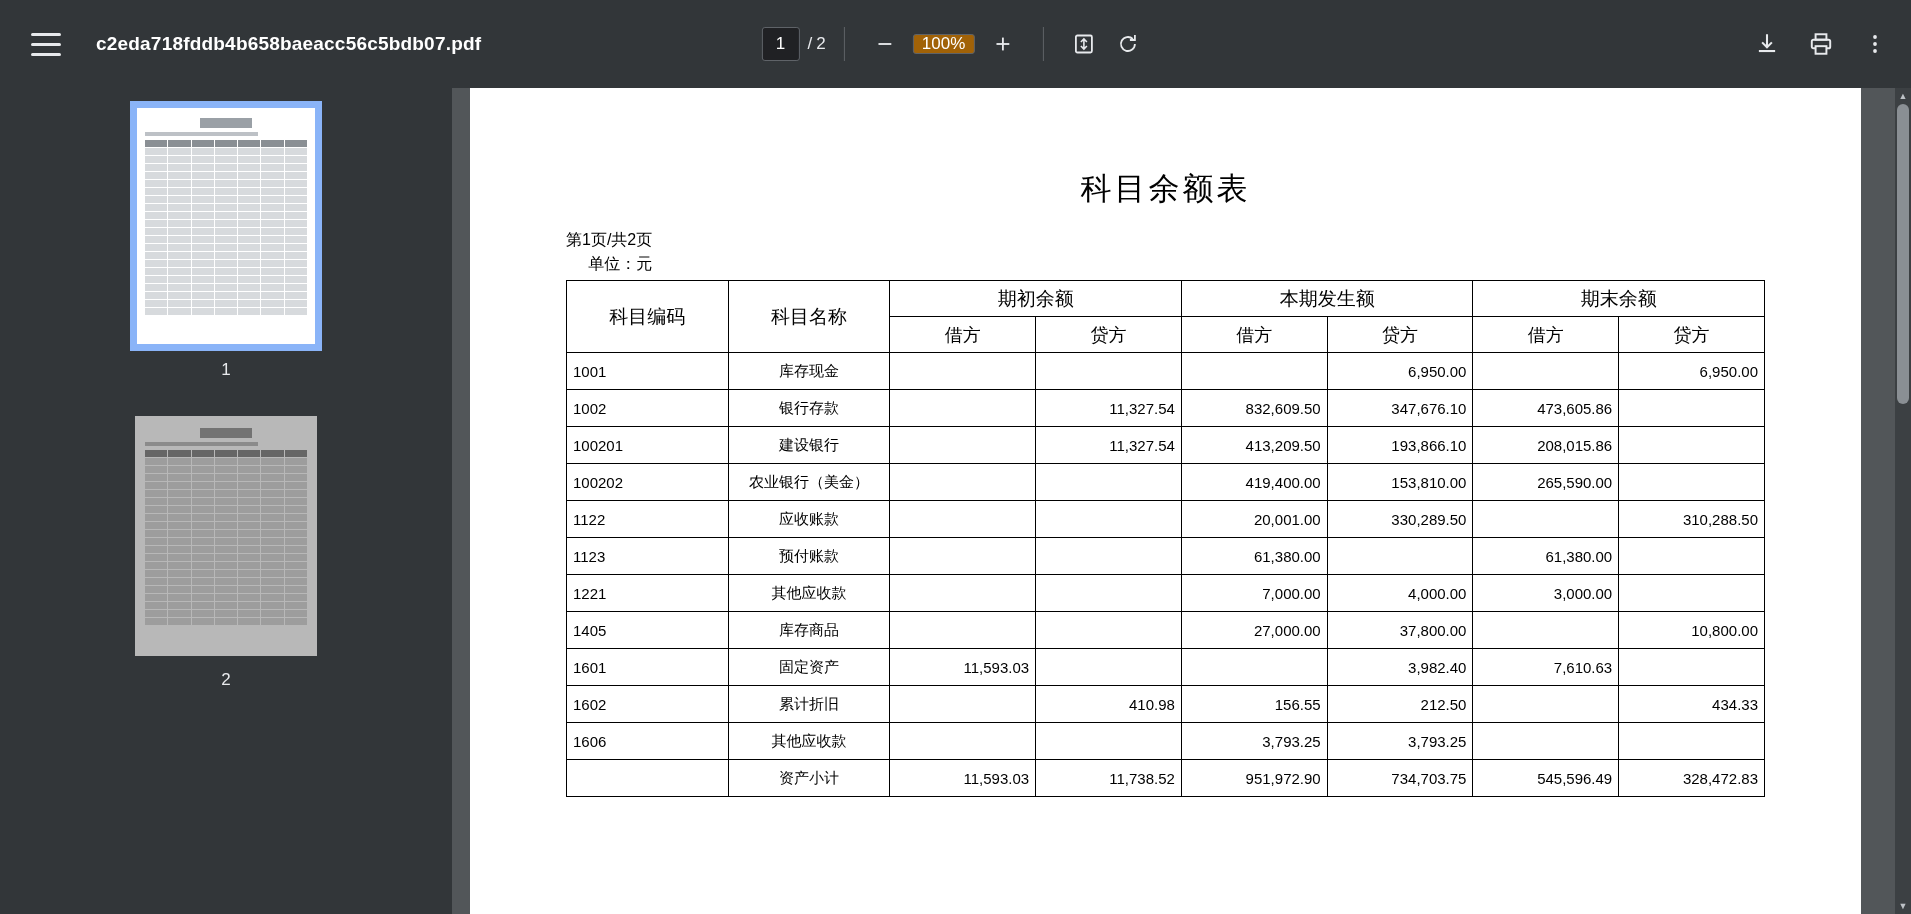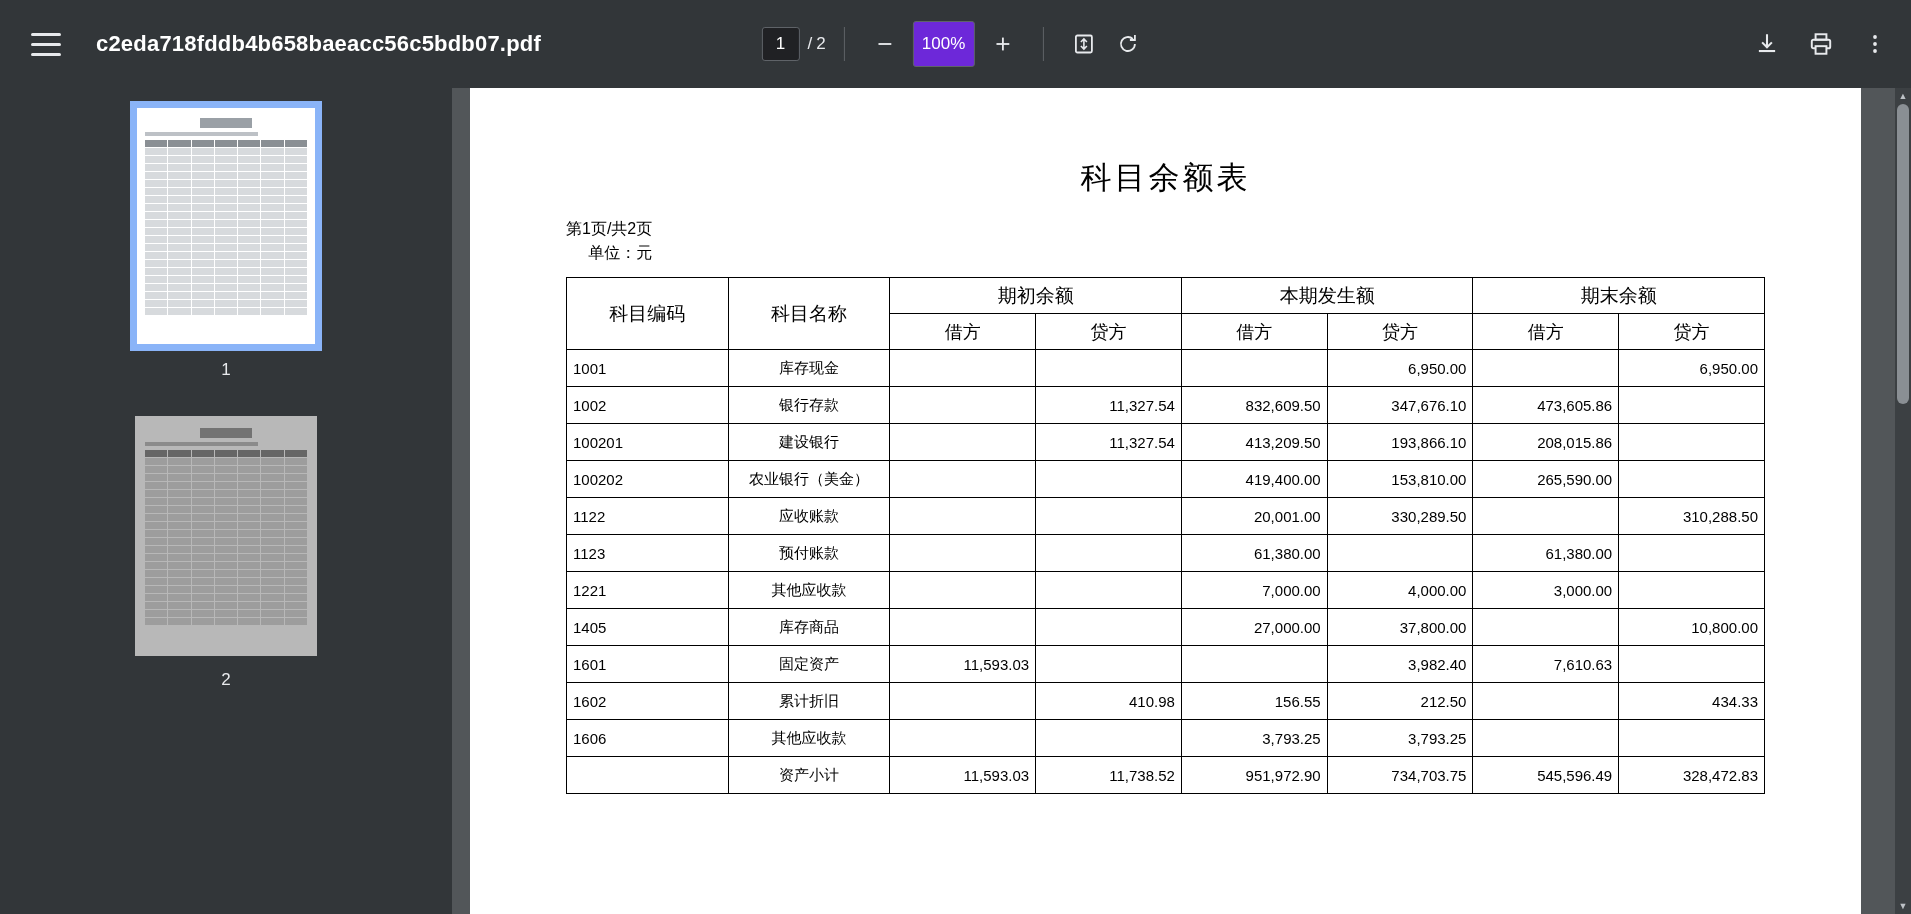--- a/index.html
+++ b/index.html
@@ -18,21 +18,21 @@
     display: flex; align-items: center;
     color: #ffffff;
   }
   #menu-btn {
     width: 56px; height: 56px; margin-left: 18px;
     display: flex; flex-direction: column; justify-content: center;
     align-items: center; gap: 7px; cursor: pointer; border-radius: 4px;
   }
   #menu-btn span { display: block; width: 30px; height: 3px; background: #e8eaed; border-radius: 2px; }
   #doc-title {
-    margin-left: 22px; font-size: 22px; font-weight: bold;
+    margin-left: 22px; font-size: 19px; font-weight: bold;
     color: #ffffff; letter-spacing: .2px; white-space: nowrap;
   }
   #center-controls {
     position: absolute; left: 50%; transform: translateX(-50%);
     display: flex; align-items: center; height: 88px;
   }
   #page-input {
     width: 38px; height: 34px; background: #202124; color: #ffffff;
     border: 1px solid #5f6368; border-radius: 3px; text-align: center;
     font-size: 17px; font-family: "Liberation Sans", sans-serif;
@@ -40,21 +40,21 @@
   }
   #page-sep { font-size: 17px; color: #e8eaed; margin: 0 4px 0 8px; }
   #page-total { font-size: 17px; color: #e8eaed; }
   .divider-v { width: 1px; height: 34px; background: #5f6368; margin: 0 18px; }
   .tb-icon-btn {
     width: 44px; height: 44px; border-radius: 50%;
     display: flex; align-items: center; justify-content: center;
     cursor: pointer; color: #e8eaed;
   }
   #zoom-value {
-    min-width: 62px; height: 46px; background: #6d28d9; color: #ffffff;
+    min-width: 62px; height: 20px; background: #a16207; color: #ffffff;
     border: 1px solid #5f6368; border-radius: 3px;
     display: flex; align-items: center; justify-content: center;
     font-size: 17px; margin: 0 6px;
   }
   #right-controls {
     position: absolute; right: 14px; display: flex; align-items: center; gap: 10px;
   }
   
   #content {
     position: absolute; top: 88px; left: 0;
@@ -84,31 +84,31 @@
   #page-area {
     position: absolute; top: 0; left: 452px;
     width: 1459px; height: 826px;
     background: #525659; overflow: hidden;
   }
   #pdf-page {
     position: absolute; top: 0; left: 18px;
     width: 1391px; height: 826px;
     background: #ffffff;
   }
-  #doc-inner { padding: 43px 96px 0 96px; color: #000; }
+  #doc-inner { padding: 54px 96px 0 96px; color: #000; }
   #doc-h1 {
     text-align: center; font-size: 31px; letter-spacing: 3px;
     font-family: "DejaVu Serif", serif; font-weight: normal; margin: 26px 0 18px;
   }
   .meta-row { display: flex; justify-content: space-between; font-size: 16px; }
   .meta-left { max-width: 430px; line-height: 1.5; }
   .meta-right { text-align: right; line-height: 1.5; }
   .meta-mid { text-align: center; font-size: 16px; margin-top: -20px; }
   table.acct {
-    width: 100%; border-collapse: collapse; margin-top: 12px;
+    width: 100%; border-collapse: collapse; margin-top: 4px;
     font-size: 15px; table-layout: fixed;
   }
   table.acct th, table.acct td { border: 1px solid #000; }
   table.acct th { font-weight: normal; text-align: center; height: 36px; font-size: 18px; }
   table.acct th.big { font-size: 19px; }
   table.acct td { height: 37px; padding: 0 6px; vertical-align: middle; }
   td.code { text-align: left; }
   td.name { text-align: center; }
   td.num { text-align: right; }
   .col-code { width: 13.5%; }

